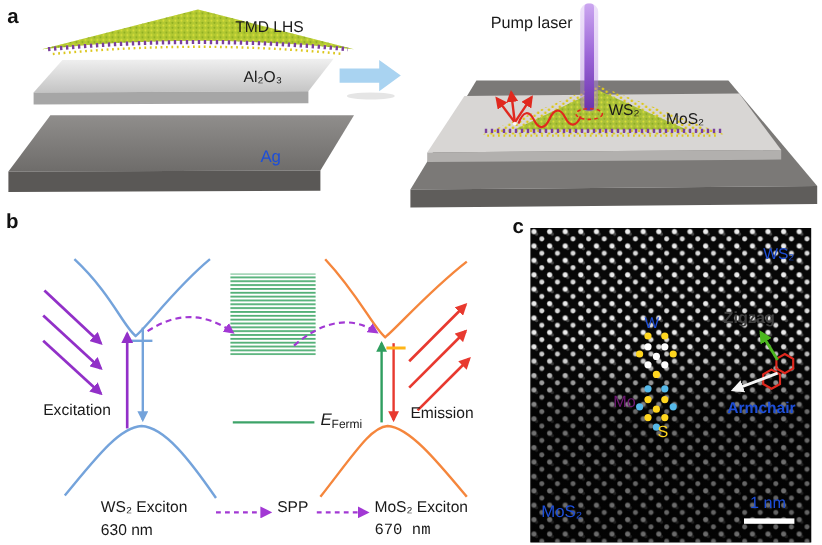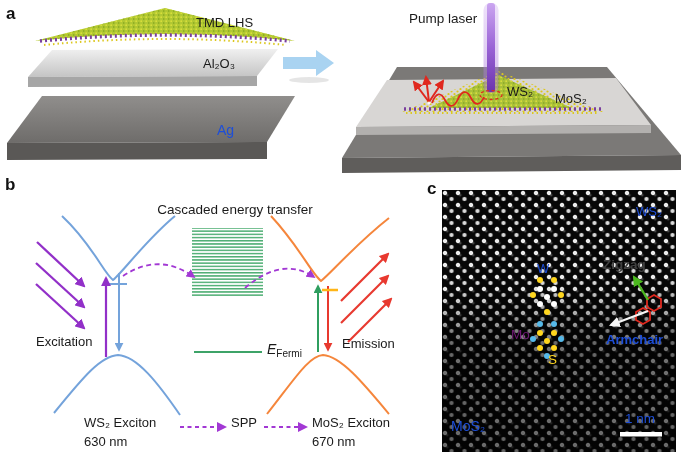--- a/index.html
+++ b/index.html
@@ -206,31 +206,30 @@
 
   <div class="lbl plabel" style="left:6px;top:5px;">a</div>
   <div class="lbl" style="left:196px;top:4px;margin-top:12px;">TMD LHS</div>
   <div class="lbl" style="left:203px;top:57px;">Al₂O₃</div>
   <div class="lbl white" style="left:217px;top:123px;font-size:14px;">Ag</div>
   <div class="lbl" style="left:409px;top:12px;font-size:13.5px;text-align:right;">Pump laser</div>
   <div class="lbl" style="left:507px;top:85px;">WS₂</div>
   <div class="lbl" style="left:555px;top:92px;">MoS₂</div>
 
   <div class="lbl plabel" style="left:5px;top:176px;">b</div>
-  <div class="lbl ttl" style="left:135px;top:203px;">Cascaded energy transfer</div>
   <div class="lbl" style="left:36px;top:335px;">Excitation</div>
   <div class="lbl" style="left:342px;top:337px;">Emission</div>
   <div class="lbl" style="left:267px;top:342px;">
     <span class="fermi-e">E</span><span class="fermi-sub">Fermi</span>
   </div>
   <div class="lbl" style="left:84px;top:416px;">WS₂ Exciton</div>
   <div class="lbl" style="left:84px;top:435px;">630 nm</div>
   <div class="lbl" style="left:231px;top:416px;">SPP</div>
   <div class="lbl" style="left:312px;top:416px;text-align:right;">MoS₂ Exciton</div>
-  <div class="lbl" style="left:312px;top:435px;">670 nm</div>
+  <div class="lbl" style="left:312px;top:435px;font-family:Liberation Mono, monospace;">670 nm</div>
 
   <div class="lbl plabel" style="left:427px;top:180px;">c</div>
   <div class="lbl white" style="left:636px;top:205px;">WS₂</div>
   <div class="lbl white" style="left:537px;top:262px;">W</div>
   <div class="lbl" style="left:511px;top:328px;color:#701a75;font-size:13.5px;">Mo</div>
   <div class="lbl" style="left:548px;top:353px;color:#ffd61f;font-size:13.5px;">S</div>
   <div class="lbl zz" style="left:603px;top:258px;color:#404040;font-size:13.5px;">Zigzag</div>
   <div class="lbl white" style="left:606px;top:333px;font-size:13px;font-weight:bold;">Armchair</div>
   <div class="lbl white" style="left:451px;top:419px;font-size:14px;">MoS₂</div>
   <div class="lbl white" style="left:625px;top:412px;font-size:13.5px;">1 nm</div>

